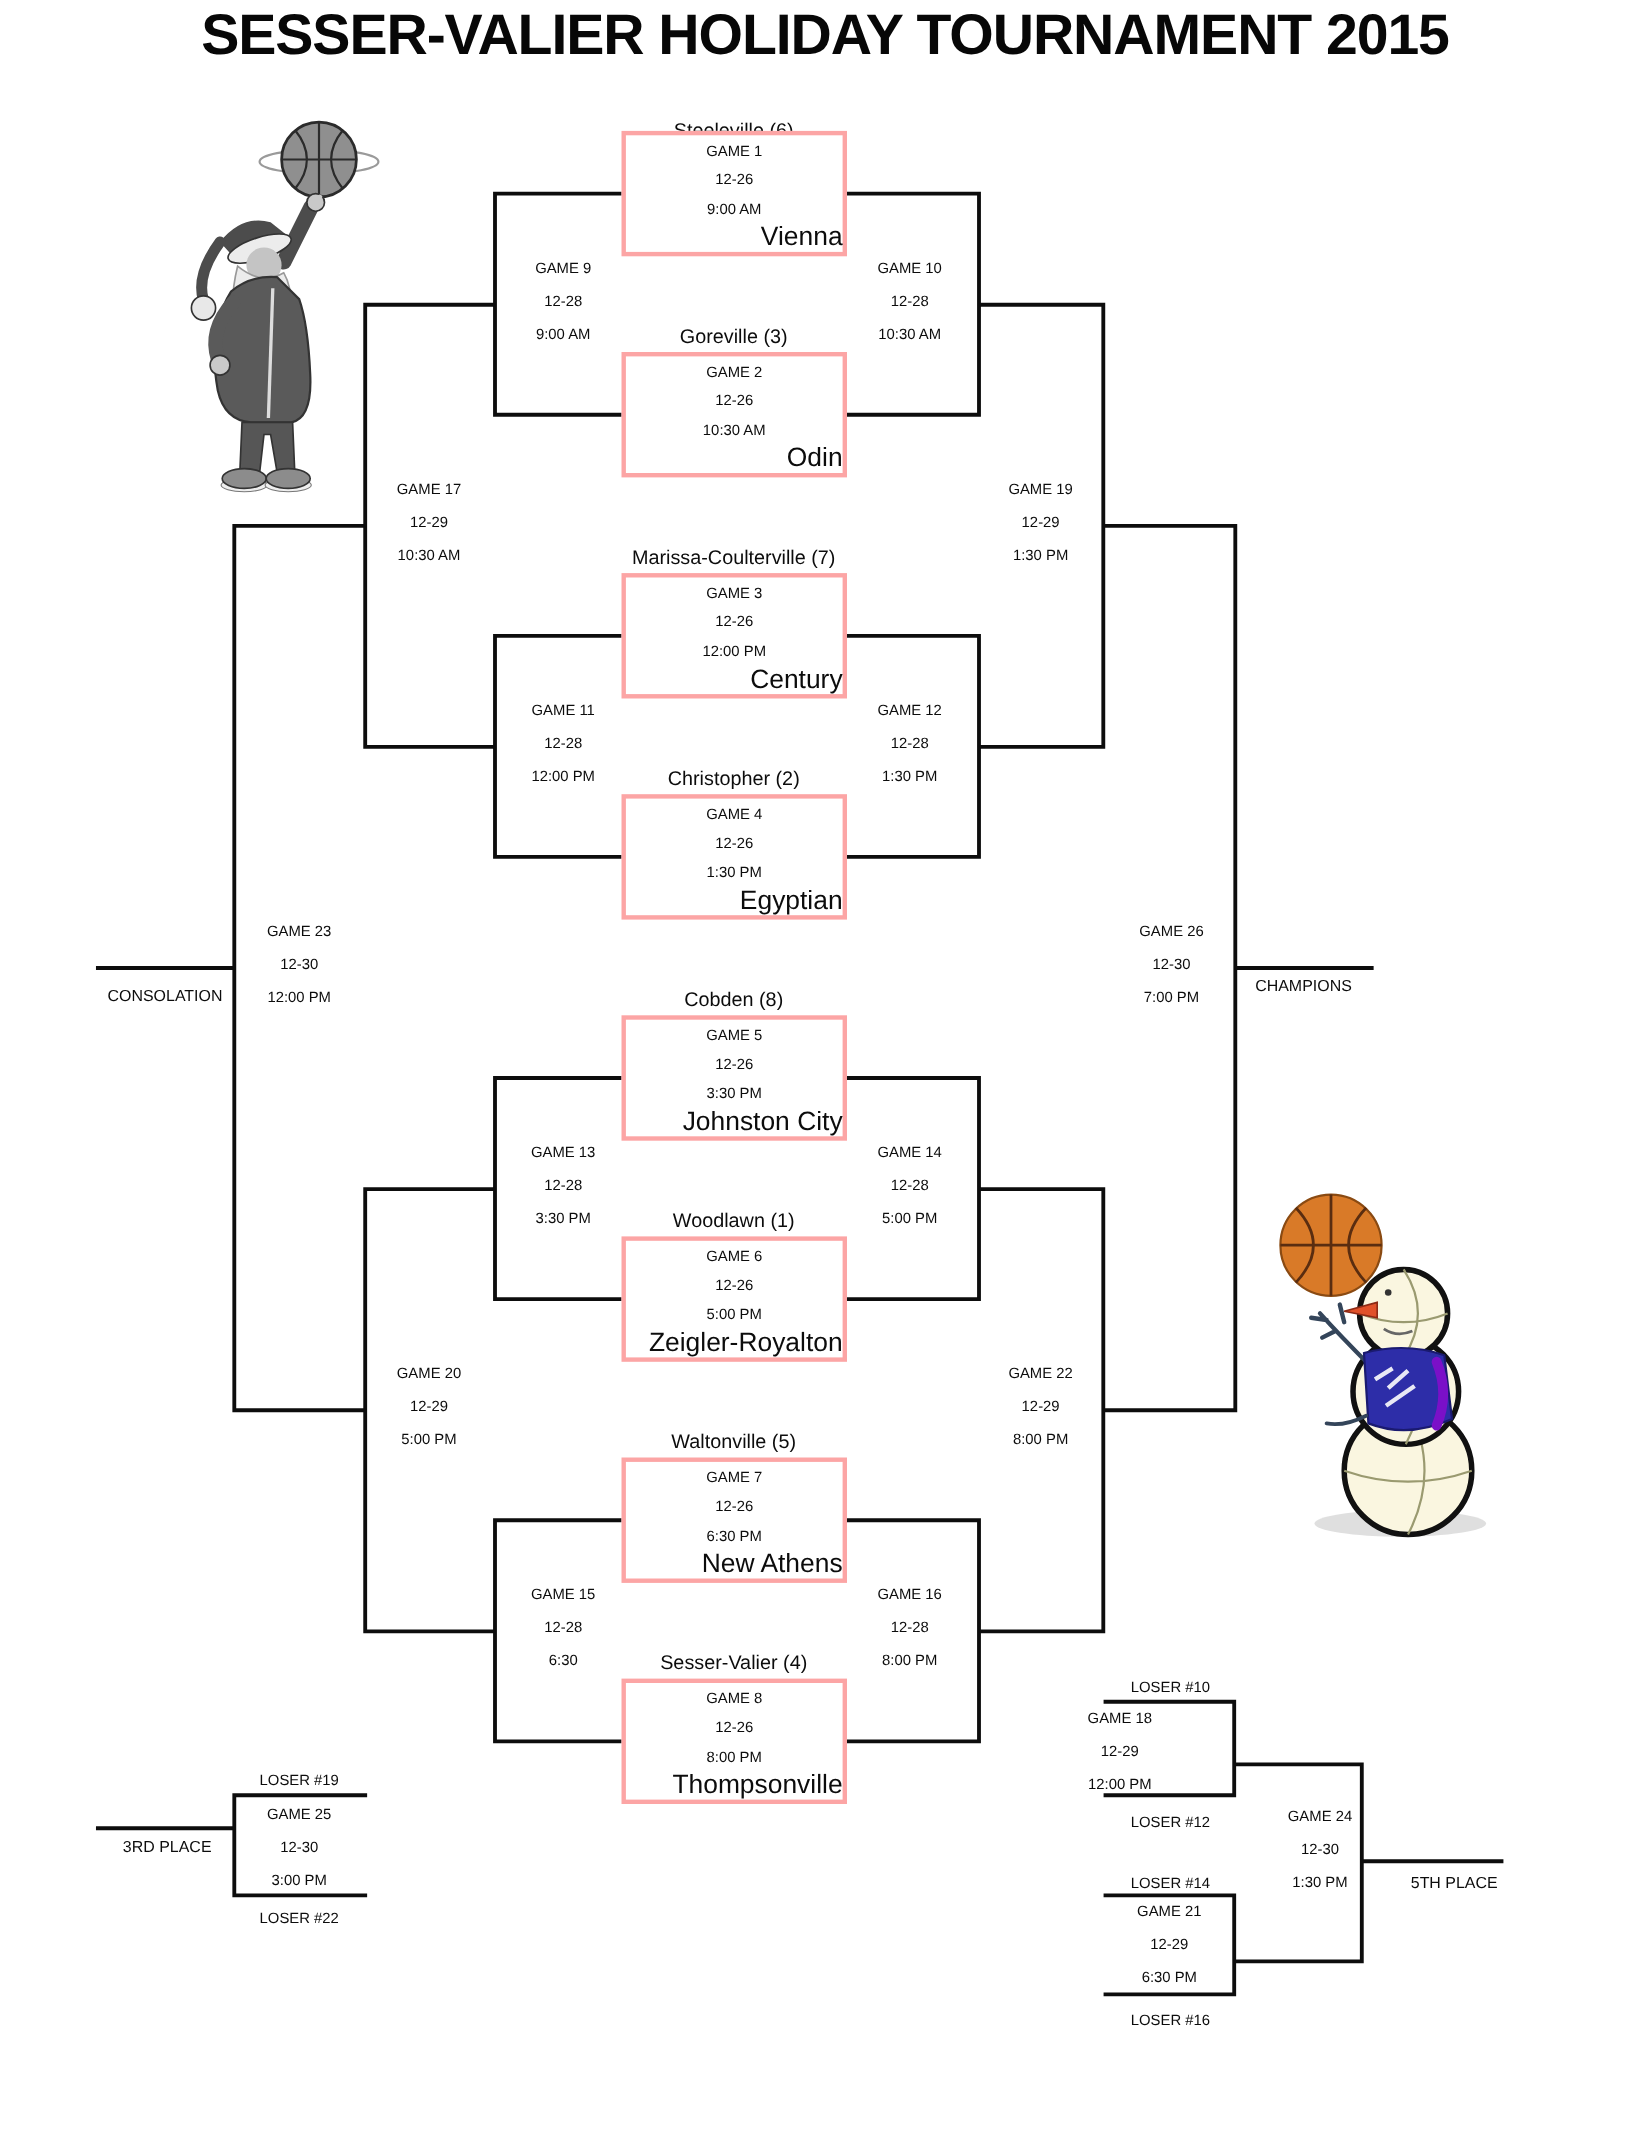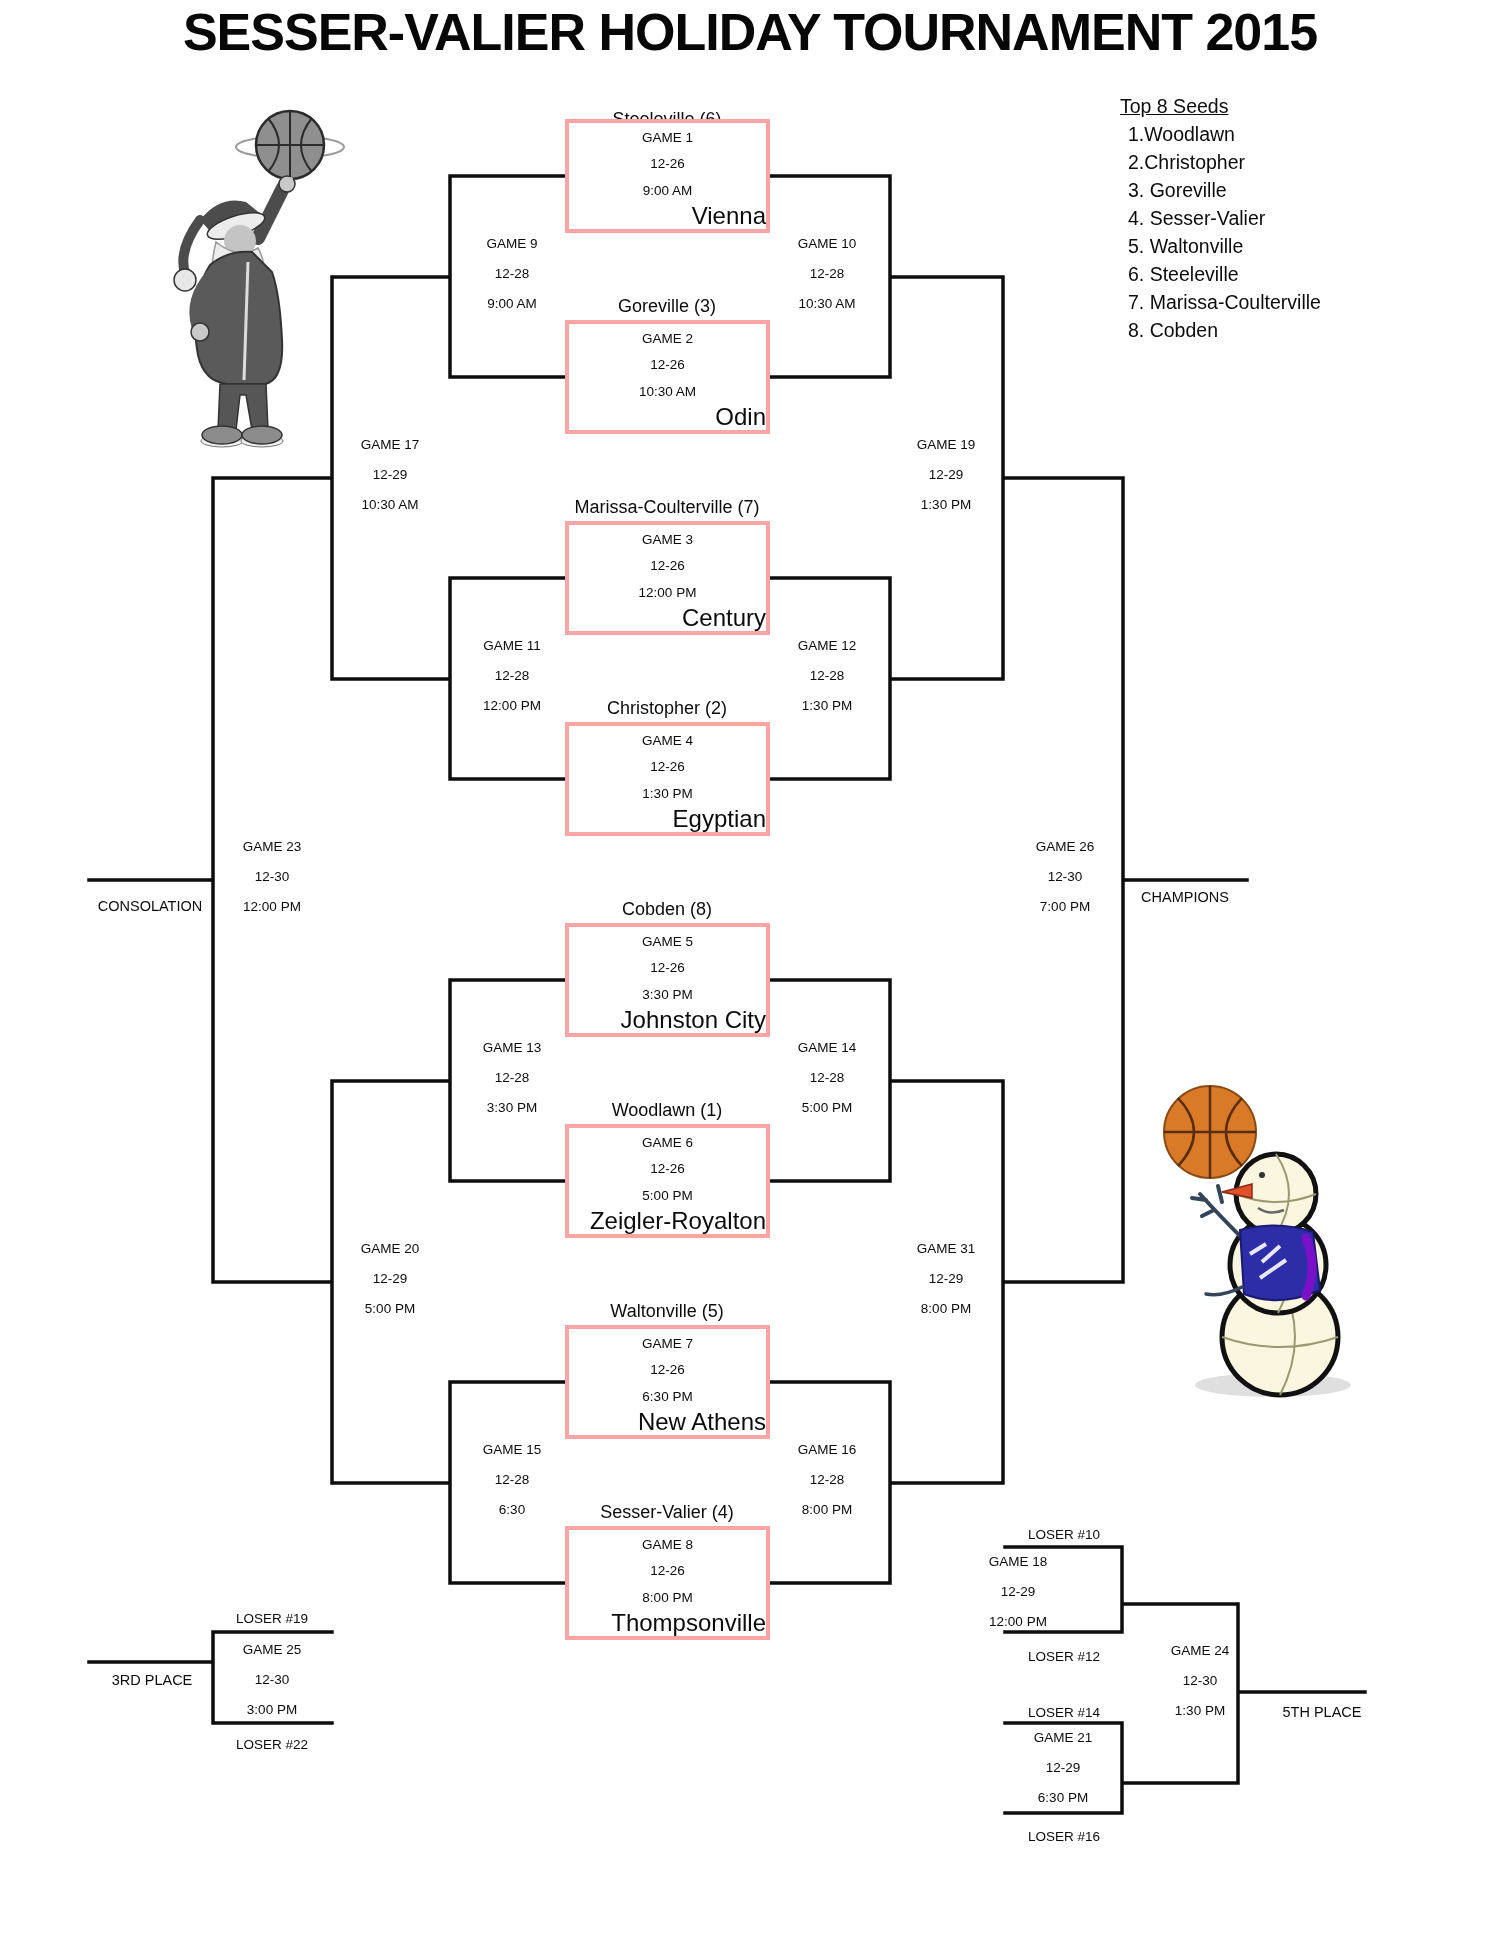--- a/index.html
+++ b/index.html
@@ -93,31 +93,20 @@
     <path d="M96 158 Q70 132 52 112 M66 128 L54 134 M74 120 L70 104 M58 118 L44 116" fill="none" stroke="#34455a" stroke-width="4" stroke-linecap="round"></path>
     <path d="M92 148 Q130 138 165 150 L172 208 Q132 226 96 212 Z" fill="#2d2da8" stroke="#1a1a70" stroke-width="2"></path>
     <path d="M158 156 Q170 185 158 214" fill="none" stroke="#7a10c8" stroke-width="9" stroke-linecap="round"></path>
     <path d="M102 172 L118 162 M114 180 L132 164 M112 196 L138 178" fill="none" stroke="#e8e8f5" stroke-width="4"></path>
     <path d="M94 205 Q74 215 58 212" fill="none" stroke="#34455a" stroke-width="3.5" stroke-linecap="round"></path>
     <path d="M104 102 L74 110 L104 116 Z" fill="#e0512a" stroke="#8d2a16" stroke-width="1.5"></path>
     <circle cx="114" cy="93" r="3" fill="#333"></circle>
     <path d="M110 126 Q122 134 136 128" fill="none" stroke="#666" stroke-width="2.5"></path>
   </svg>
 
-  <div class="seeds">
-    <div class="hd">Top 8 Seeds</div>
-    <div class="item">1.Woodlawn</div>
-    <div class="item">2.Christopher</div>
-    <div class="item">3. Goreville</div>
-    <div class="item">4. Sesser-Valier</div>
-    <div class="item">5. Waltonville</div>
-    <div class="item">6. Steeleville</div>
-    <div class="item">7. Marissa-Coulterville</div>
-    <div class="item">8. Cobden</div>
-  </div>
 
   <span class="t s18" style="left:667px;top:119px">Steeleville (6)</span>
   <span class="t s18" style="left:667px;top:306px">Goreville (3)</span>
   <span class="t s18" style="left:667px;top:507px">Marissa-Coulterville (7)</span>
   <span class="t s18" style="left:667px;top:708px">Christopher (2)</span>
   <span class="t s18" style="left:667px;top:909px">Cobden (8)</span>
   <span class="t s18" style="left:667px;top:1110px">Woodlawn (1)</span>
   <span class="t s18" style="left:667px;top:1311px">Waltonville (5)</span>
   <span class="t s18" style="left:667px;top:1512px">Sesser-Valier (4)</span>
 
@@ -221,21 +210,21 @@
     <span>GAME 20</span>
     <span>12-29</span>
     <span>5:00 PM</span>
   </div>
   <div class="lab" style="left:946px;top:475px">
     <span>GAME 19</span>
     <span>12-29</span>
     <span>1:30 PM</span>
   </div>
   <div class="lab" style="left:946px;top:1279px">
-    <span>GAME 31</span>
+    <span>GAME 22</span>
     <span>12-29</span>
     <span>8:00 PM</span>
   </div>
 
   <div class="lab" style="left:272px;top:877px">
     <span>GAME 23</span>
     <span>12-30</span>
     <span>12:00 PM</span>
   </div>
   <div class="lab" style="left:1065px;top:877px">

